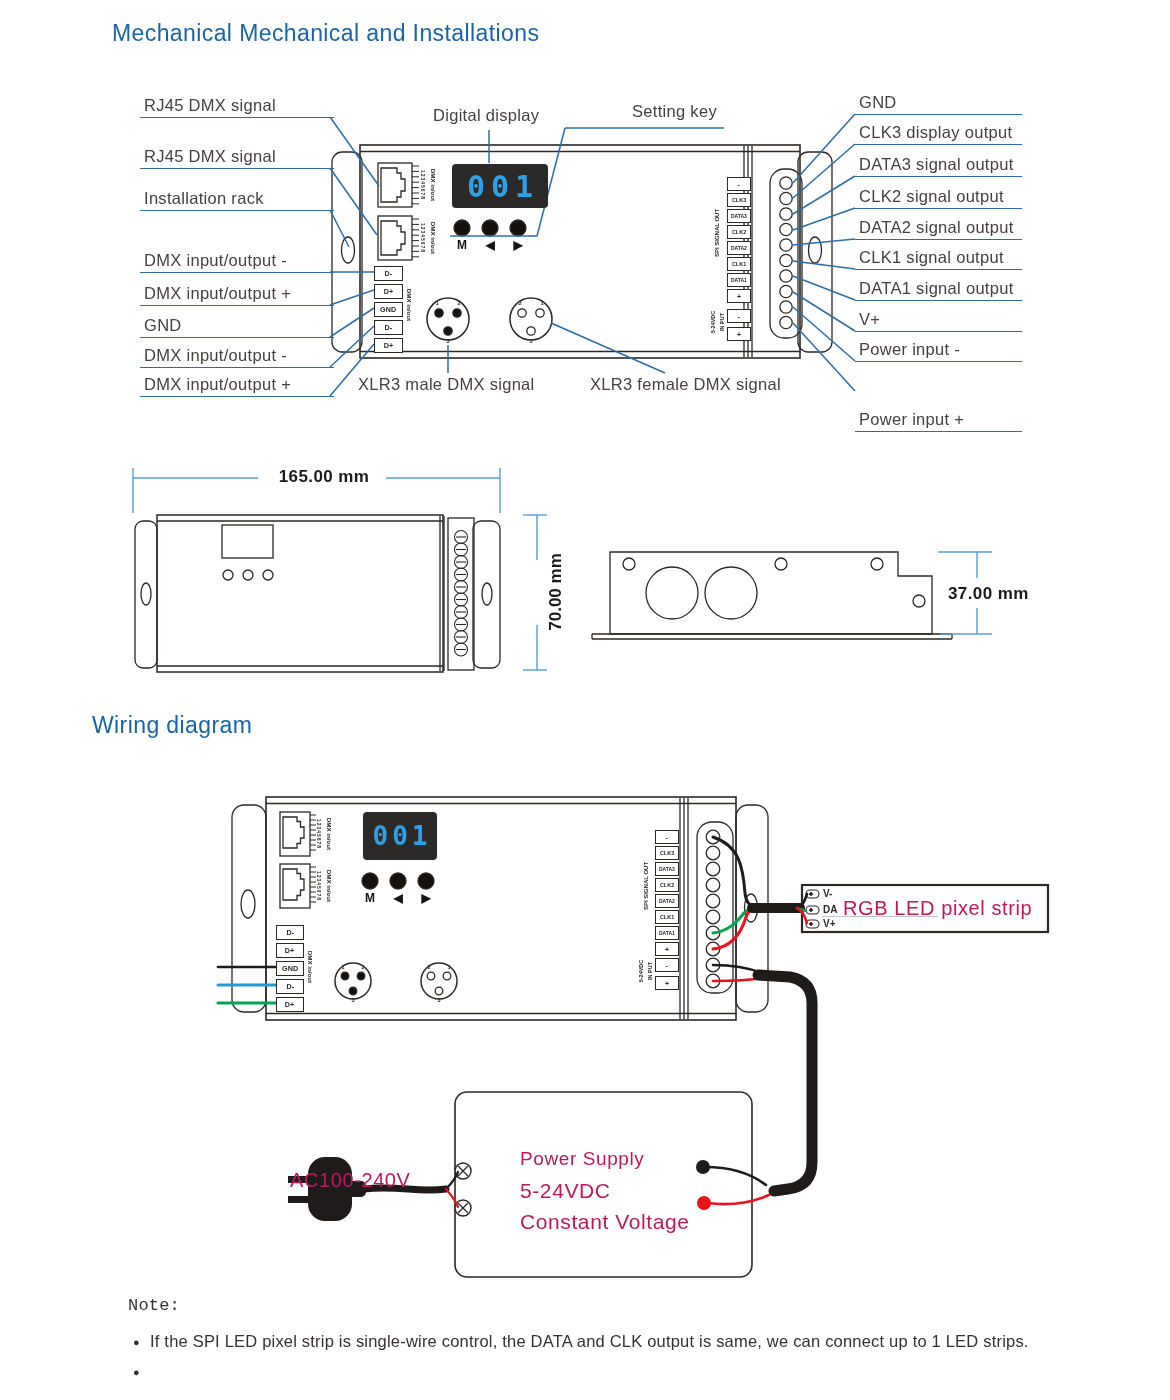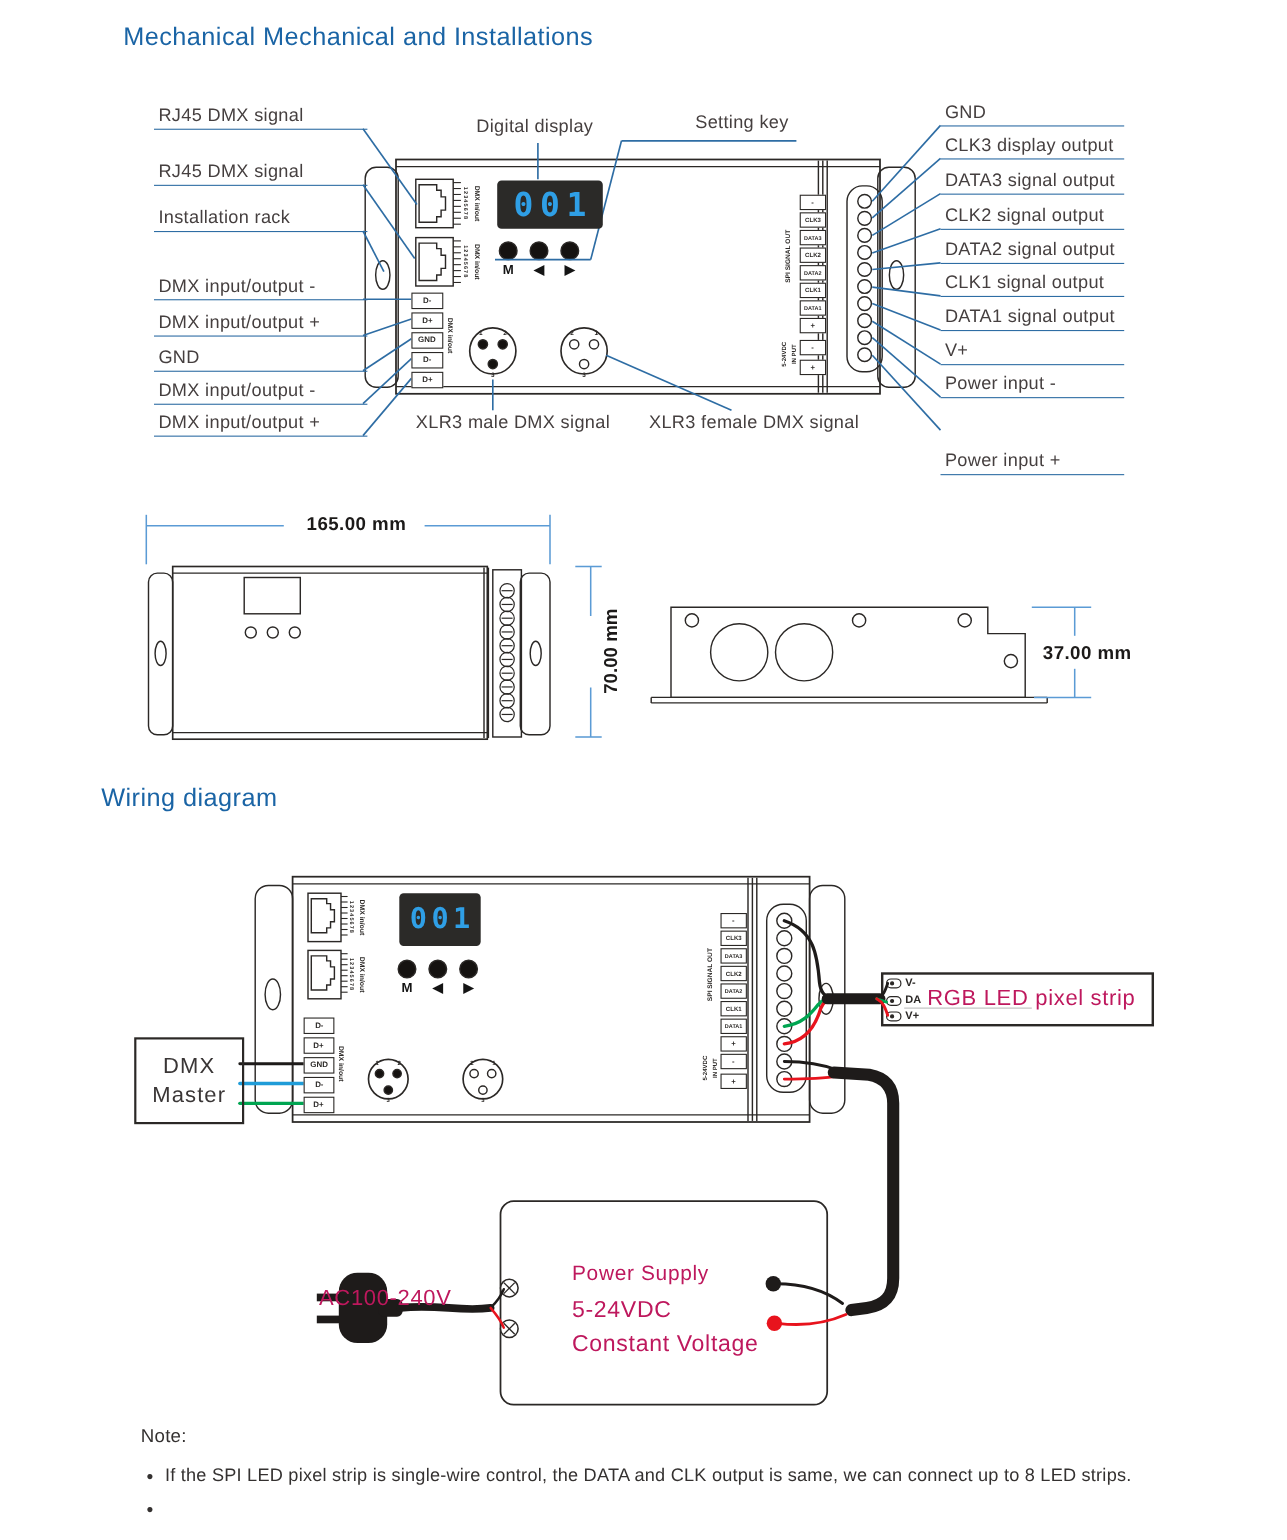--- a/index.html
+++ b/index.html
@@ -13,21 +13,21 @@
   .term>span{font-size:10px;white-space:nowrap;}
   .vert{position:absolute;width:0;height:0;}
   .vert>span{position:absolute;white-space:nowrap;font-weight:bold;color:#2b2826;font-size:10px;display:block;}
   .display{position:absolute;background:#2b2a28;border-radius:4px;display:flex;align-items:center;justify-content:center;}
   .digits{font-family:"DejaVu Sans Mono",monospace;font-weight:bold;color:#2f9fe6;}
   .keylbl{position:absolute;font-weight:bold;color:#141414;font-size:12px;text-align:center;width:20px;}
   .box{position:absolute;border:2.3px solid #2b2826;display:flex;flex-direction:column;align-items:center;justify-content:center;
        font-size:20px;color:#3a3636;letter-spacing:1px;line-height:1.35;}
   .dim{position:absolute;font-size:17px;color:#1c1a19;font-weight:600;letter-spacing:.4px;background:#fff;padding:0 4px;white-space:nowrap;}
   .big{position:absolute;font-size:20px;color:#be185d;white-space:nowrap;letter-spacing:.6px;}
-  .note-t{position:absolute;font-size:17px;color:#343130;letter-spacing:.2px;}
+  .note-t{position:absolute;font-size:17px;color:#343130;letter-spacing:.2px;font-family:Liberation Mono, monospace;}
   .note-i{position:absolute;font-size:16.5px;color:#343130;letter-spacing:.2px;white-space:nowrap;}
   .bullet{position:absolute;font-size:11px;color:#343130;}
   .striplbl{position:absolute;font-size:10px;font-weight:bold;color:#2b2826;}
 </style>
 </head>
 <body>
 
 <div class="page">
 
   <svg class="art" width="1170" height="1400" viewBox="0 0 1170 1400">
@@ -317,21 +317,21 @@
   <div class="lbl ul" style="left:855px;top:123px;width:163px;">CLK3 display output</div>
   <div class="lbl ul" style="left:855px;top:155px;width:163px;">DATA3 signal output</div>
   <div class="lbl ul" style="left:855px;top:187px;width:163px;">CLK2 signal output</div>
   <div class="lbl ul" style="left:855px;top:218px;width:163px;">DATA2 signal output</div>
   <div class="lbl ul" style="left:855px;top:248px;width:163px;">CLK1 signal output</div>
   <div class="lbl ul" style="left:855px;top:279px;width:163px;">DATA1 signal output</div>
   <div class="lbl ul" style="left:855px;top:310px;width:163px;">V+</div>
   <div class="lbl ul" style="left:855px;top:340px;width:163px;">Power input -</div>
   <div class="lbl ul" style="left:855px;top:370px;width:163px;margin-top:40px;">Power input +</div>
 
-  <div class="lbl" style="left:378px;top:375px;">XLR3 male DMX signal</div>
+  <div class="lbl" style="left:358px;top:375px;">XLR3 male DMX signal</div>
   <div class="lbl" style="left:590px;top:375px;">XLR3 female DMX signal</div>
 
   <div class="display" style="left:452px;top:164px;width:96px;height:44px;">
     <span class="digits" style="font-size:30px;letter-spacing:6px;padding-left:6px;">001</span>
   </div>
   <div class="keylbl" style="left:452px;top:238px;">M</div>
   <div class="keylbl" style="left:480px;top:238px;">◀</div>
   <div class="keylbl" style="left:508px;top:238px;">▶</div>
 
   <div class="vert" style="left:423px;top:185px;">
@@ -522,33 +522,29 @@
   <div class="vert" style="left:429px;top:967px;">
       <span style="transform:translate(-50%,-50%) scale(0.55);">2</span>
     </div>
   <div class="vert" style="left:449px;top:967px;">
       <span style="transform:translate(-50%,-50%) scale(0.55);">1</span>
     </div>
   <div class="vert" style="left:439px;top:1000px;">
       <span style="transform:translate(-50%,-50%) scale(0.55);">3</span>
     </div>
 
-  <div class="box" style="left:122px;top:943px;width:96px;height:75px;">
-    <span>DMX</span>
-    <span>Master</span>
-  </div>
 
   <div class="striplbl" style="left:823px;top:888px;">V-</div>
   <div class="striplbl" style="left:823px;top:904px;">DA</div>
   <div class="striplbl" style="left:823px;top:918px;">V+</div>
   <div class="big" style="left:843px;top:897px;">RGB LED pixel strip</div>
 
   <div class="big" style="left:290px;top:1169px;">AC100-240V</div>
   <div class="big" style="left:520px;top:1148px;font-size:19px;">Power Supply</div>
   <div class="big" style="left:520px;top:1179px;font-size:21px;">5-24VDC</div>
   <div class="big" style="left:520px;top:1210px;font-size:21px;">Constant Voltage</div>
 
   <div class="note-t" style="left:128px;top:1296px;">Note:</div>
   <div class="bullet" style="left:133px;top:1336px;">●</div>
-  <div class="note-i" style="left:150px;top:1332px;">If the SPI LED pixel strip is single-wire control, the DATA and CLK output is same, we can connect up to 8 LED strips.</div>
+  <div class="note-i" style="left:150px;top:1332px;">If the SPI LED pixel strip is single-wire control, the DATA and CLK output is same, we can connect up to 1 LED strips.</div>
   <div class="bullet" style="left:133px;top:1366px;">●</div>
 
 </div>
 
 </body></html>

